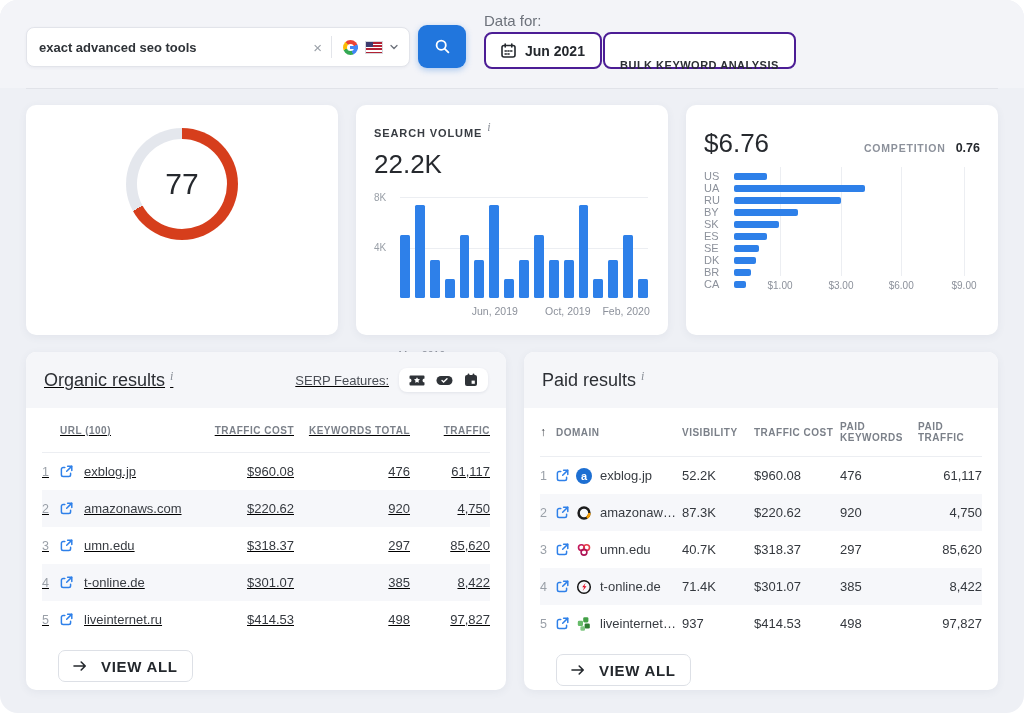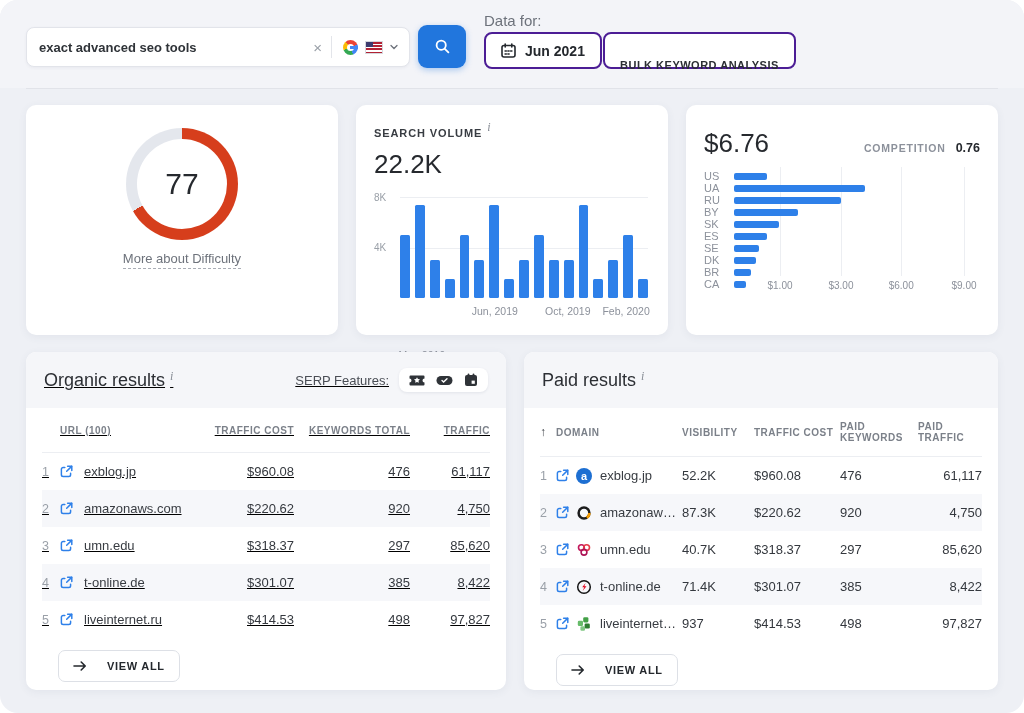--- a/index.html
+++ b/index.html
@@ -87,21 +87,21 @@
   .h-span3{grid-column:2/5;}
   .sort-up{font-size:12px;color:#3d4147;cursor:pointer;}
   .trow{height:37px;font-size:13px;color:#34383e;}
   .trow:nth-child(even){background:#f6f7fa;}
   .num{color:#9aa0a8;font-size:12.5px;}
   .lnk{display:flex;align-items:center;cursor:pointer;}
   .url{color:#383c42;cursor:pointer;overflow:hidden;text-overflow:ellipsis;white-space:nowrap;padding-right:4px;}
   .fv{display:flex;align-items:center;}
   .fv-ex{width:16px;height:16px;border-radius:50%;background:#1d6fd2;color:#fff;font-size:11px;font-weight:bold;display:flex;align-items:center;justify-content:center;}
   .viewall{margin:12px 0 0 16px;}
-  .va-btn{display:inline-flex;align-items:center;gap:20px;height:32px;padding:0 14px;border:1px solid #dde0e6;border-radius:7px;background:#fff;font-size:11px;font-weight:bold;letter-spacing:.7px;color:#24282d;cursor:pointer;font-family:inherit;}
+  .va-btn{display:inline-flex;align-items:center;gap:14px;height:32px;padding:0 14px;border:1px solid #dde0e6;border-radius:7px;background:#fff;font-size:15px;font-weight:bold;letter-spacing:.7px;color:#24282d;cursor:pointer;font-family:inherit;}
 </style>
 </head>
 <body>
 
 <div class="screen">
 
   <div class="topbar">
     <div class="searchbox">
       <input type="text" value="exact advanced seo tools" style="">
       <span class="clear-x">×</span>
@@ -141,21 +141,20 @@
   <div class="hdivider"></div>
 
   <div class="cards1">
 
     <div class="card c1">
       <div class="donut-wrap">
         <div class="donut" style="background: conic-gradient(rgb(214, 62, 28) 0deg, rgb(214, 62, 28) 67%, rgb(228, 231, 237) 0deg);">
           <div class="donut-hole">77</div>
         </div>
       </div>
-      <div class="morelink-wrap"><span class="more-link">More about Difficulty</span></div>
     </div>
 
     <div class="card c1">
       <div><span class="ctitle">SEARCH VOLUME</span><span class="info-i">i</span></div>
       <div class="big-num">22.2K</div>
       <div class="sv-chart">
         <span class="sv-ylab" style="top:5px">8K</span>
         <span class="sv-ylab" style="top:55px">4K</span>
         <div class="sv-plot">
           <div class="gl" style="top:0"></div>

